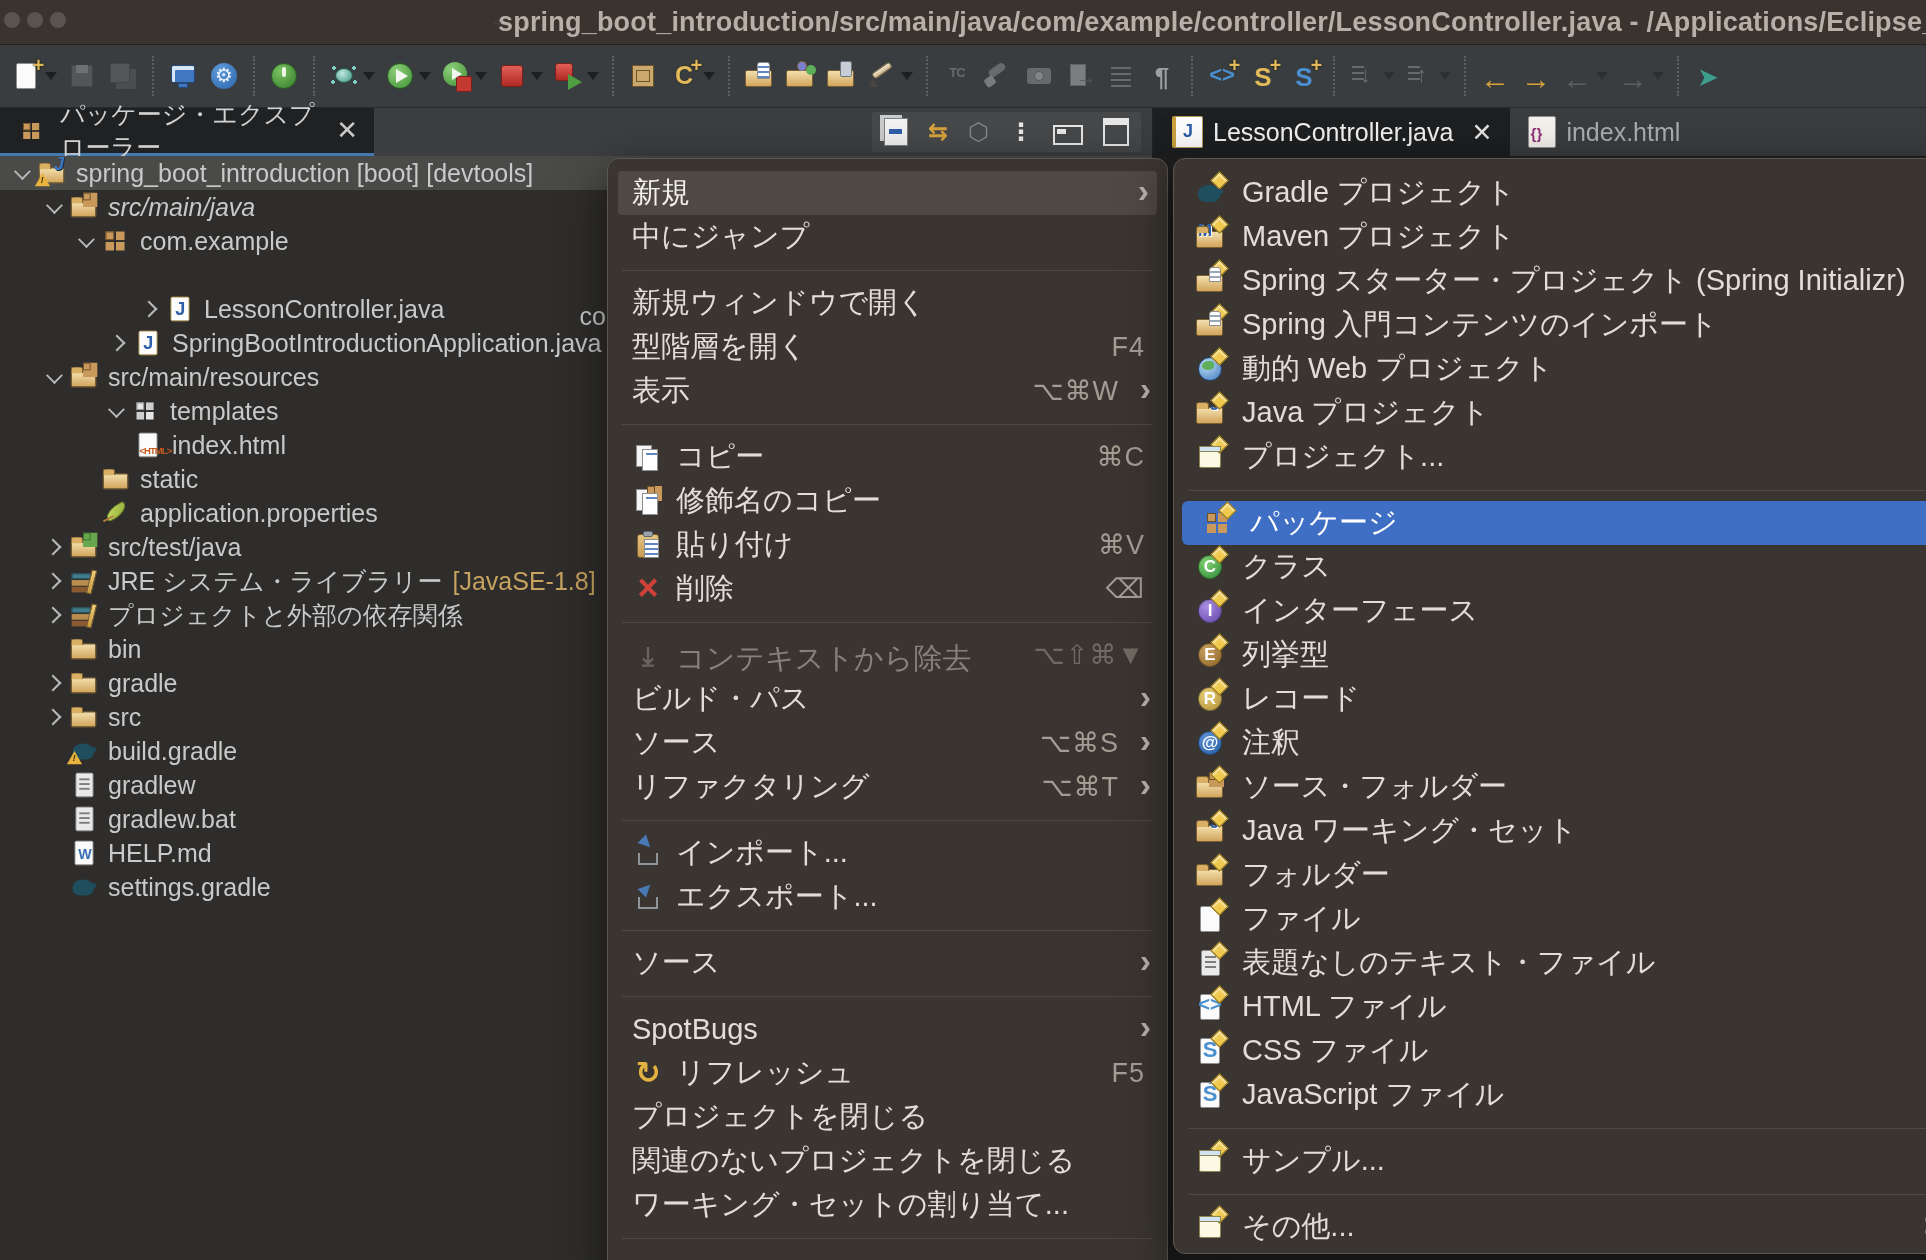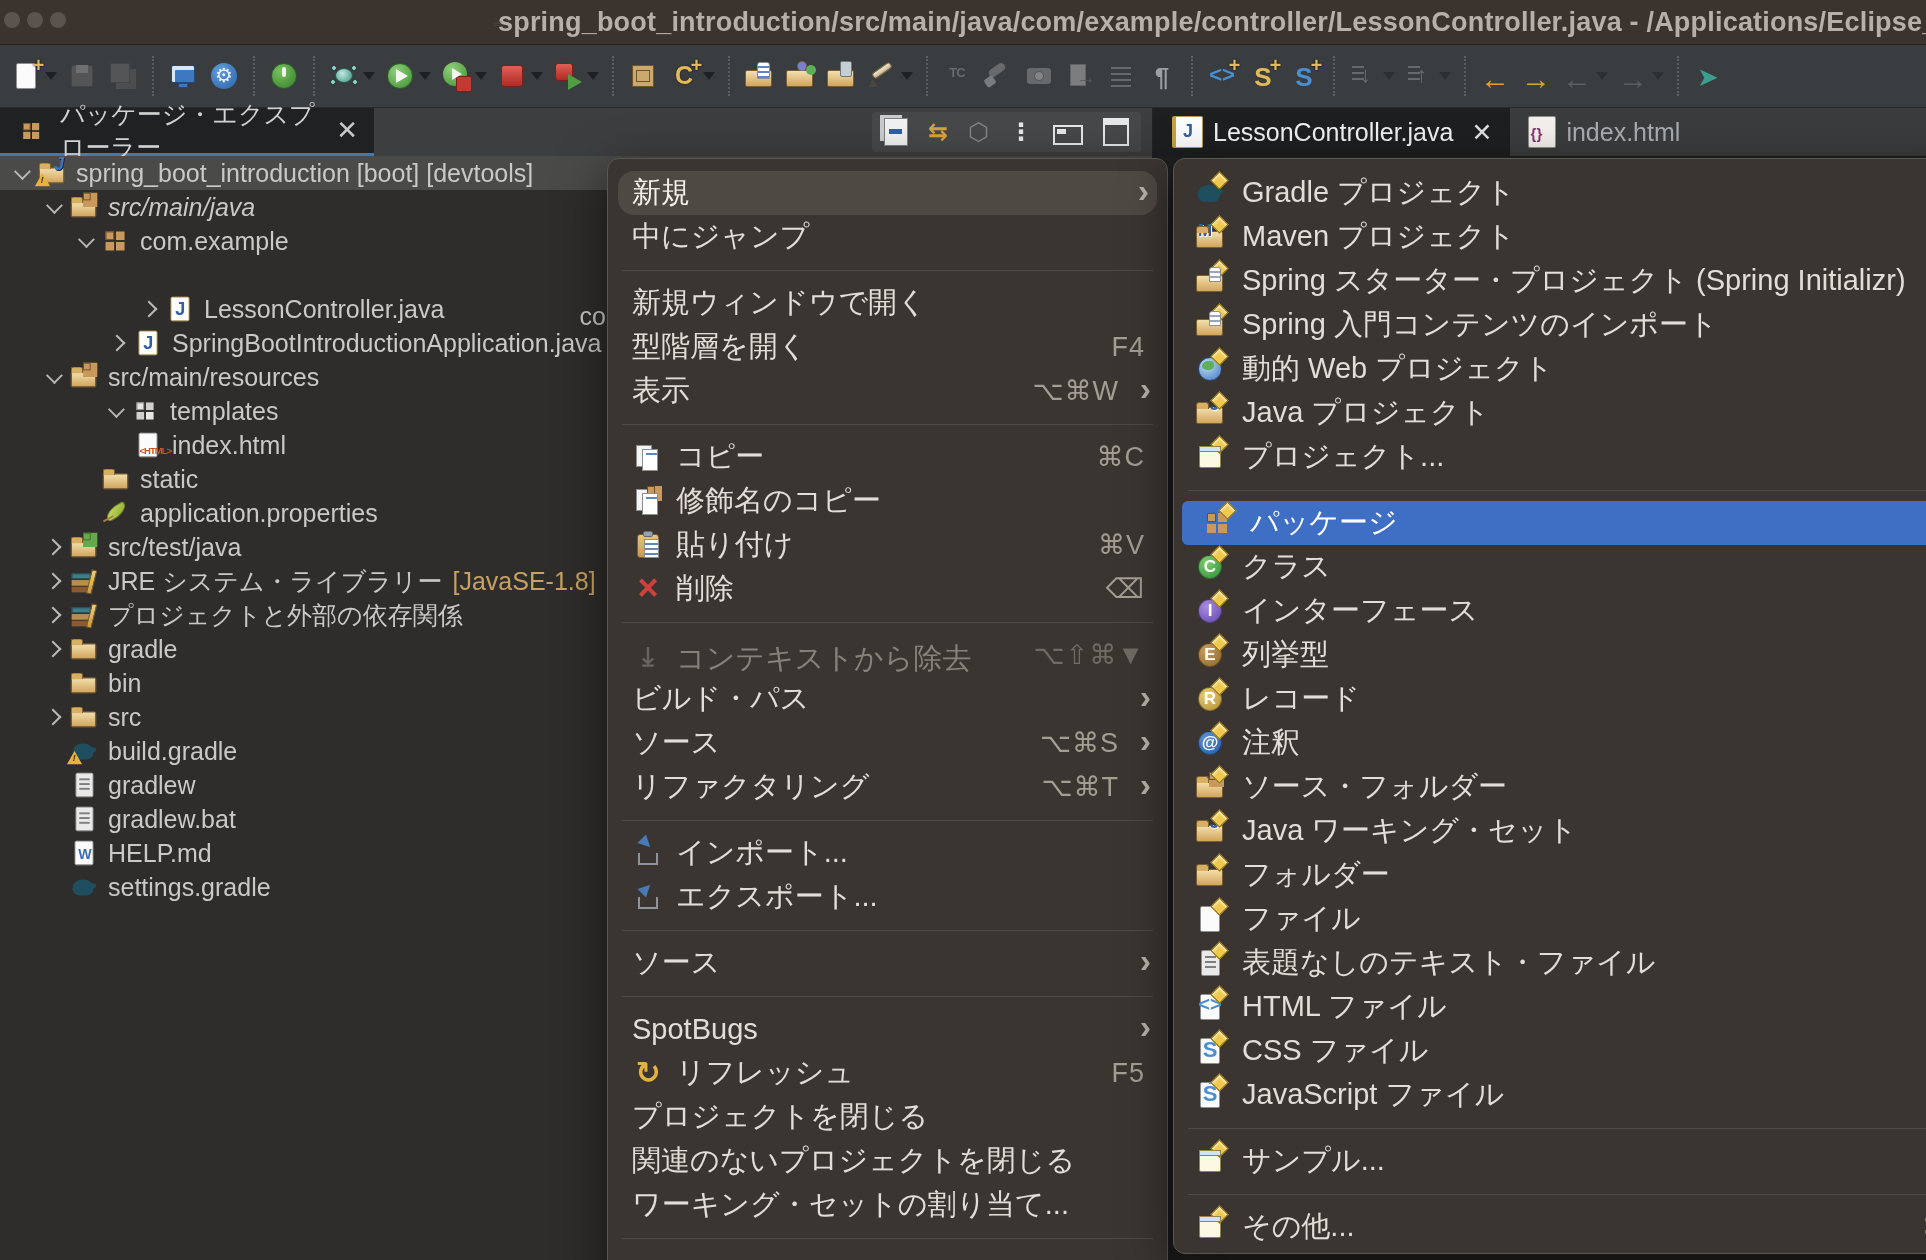--- a/index.html
+++ b/index.html
@@ -173,21 +173,21 @@
   
   .menu{position:absolute;background:#3a3530;border:1px solid #5c564f;border-radius:12px;box-shadow:0 14px 50px rgba(0,0,0,.55);padding:12px 0;box-sizing:border-box;}
   .main-menu{left:607px;top:158px;width:561px;height:1130px;border-bottom-left-radius:0;border-bottom-right-radius:0;}
   .sub-menu{left:1173px;top:158px;width:800px;height:1096px;}
   .mitem{position:relative;height:44px;display:flex;align-items:center;padding:0 50px 0 24px;}
   .mitem .mlabel{color:#e2ddd7;font-size:29px;white-space:nowrap;}
   .mitem .micon{width:44px;flex:none;display:flex;align-items:center;}
   .mitem .msc{position:absolute;right:22px;color:#a49d94;font-size:27px;letter-spacing:1px;white-space:nowrap;}
   .mitem.witharrow .msc{right:48px;}
   .mitem .marr{position:absolute;right:16px;color:#b8b2aa;font-size:34px;top:50%;transform:translateY(-56%);font-weight:bold;}
-  .mitem.hover{background:#4f4943;border-radius:16px;margin:0 10px;padding:0 40px 0 14px;}
+  .mitem.hover{background:#4f4943;border-radius:4px;margin:0 10px;padding:0 40px 0 14px;}
   .mitem.hover .marr{right:8px;}
   .mitem.hover .mlabel{color:#f4f1ec;}
   .mitem.disabled .mlabel{color:#87817a;margin-top:8px;}
   .mitem.disabled .msc{color:#6f6a62;}
   .mitem.disabled .ig{opacity:.5;filter:grayscale(.6);}
   .msep{height:22px;display:flex;align-items:center;padding:0 14px;}
   .msep i{display:block;width:100%;height:1px;background:#4f4942;}
   .mitem.bluesel{background:#3e6fc5;border-radius:6px 0 0 6px;margin-left:8px;padding-left:16px;}
   .mitem.bluesel .mlabel{color:#fff;}
   .sub-menu .mitem{padding-left:20px;}
@@ -500,30 +500,30 @@
       <span class="meta">[JavaSE-1.8]</span>
     </div>
     <div class="trow" style="padding-left: 38px;">
       <span class="chevbox">
         <i class="chev closed"></i>
       </span>
       <span class="ig books"></span>
       <span class="lbl">プロジェクトと外部の依存関係</span>
     </div>
     <div class="trow" style="padding-left: 38px;">
-      <span class="chevbox">
-        <i class="chev closed"></i>
-      </span>
-      <span class="ig folder"></span>
-      <span class="lbl">gradle</span>
-    </div>
-    <div class="trow" style="padding-left: 38px;">
       <span class="chevbox"></span>
       <span class="ig folder"></span>
       <span class="lbl">bin</span>
+    </div>
+    <div class="trow" style="padding-left: 38px;">
+      <span class="chevbox">
+        <i class="chev closed"></i>
+      </span>
+      <span class="ig folder"></span>
+      <span class="lbl">gradle</span>
     </div>
     <div class="trow" style="padding-left: 38px;">
       <span class="chevbox">
         <i class="chev closed"></i>
       </span>
       <span class="ig folder"></span>
       <span class="lbl">src</span>
     </div>
     <div class="trow" style="padding-left: 38px;">
       <span class="chevbox"></span>

